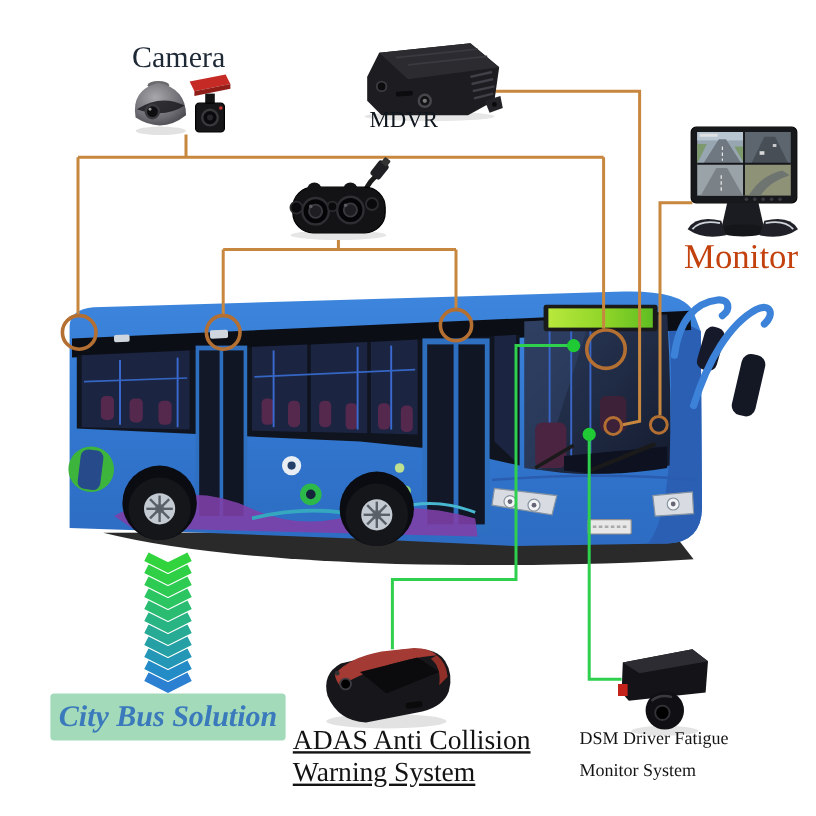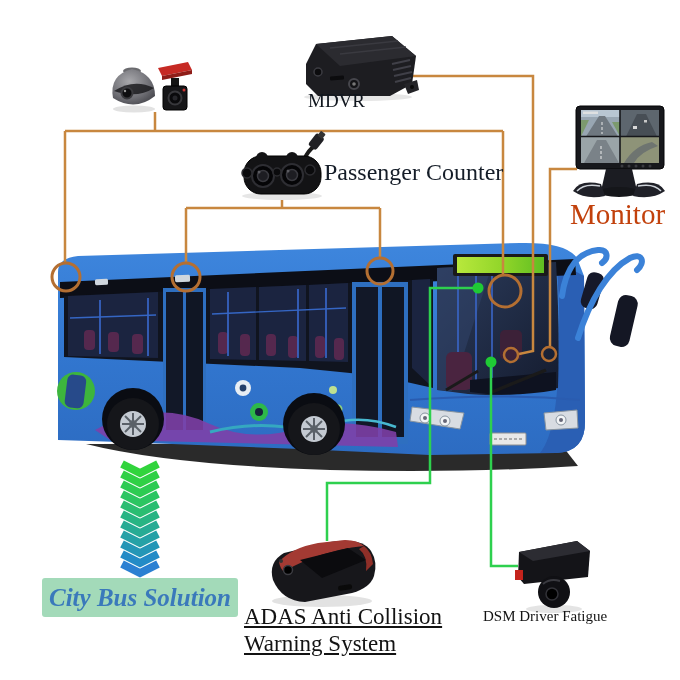--- a/index.html
+++ b/index.html
@@ -346,25 +346,26 @@
     <path d="M122,504 L140,513 L158,504" stroke="#2abd71"></path>
     <path d="M122,514 L140,523 L158,514" stroke="#28b483"></path>
     <path d="M122,524 L140,533 L158,524" stroke="#27ab94"></path>
     <path d="M122,534 L140,543 L158,534" stroke="#25a1a6"></path>
     <path d="M122,544 L140,553 L158,544" stroke="#2496b6"></path>
     <path d="M122,554 L140,563 L158,554" stroke="#238bc6"></path>
     <path d="M122,564 L140,573 L158,564" stroke="#2b80d2"></path>
   </g>
 </svg>
 
+<div class="lbl" id="camera-label">Camera</div>
 <div class="lbl" id="mdvr-label">MDVR</div>
-<div class="lbl" id="pc-label">Passenger Counter</div>
 <div class="lbl" id="monitor-label">Monitor</div>
 <div class="lbl" id="adas-label">
   <div>ADAS Anti Collision</div>
   <div>Warning System</div>
 </div>
 <div class="lbl" id="dsm-label">
   <div>DSM Driver Fatigue</div>
+  <div>Monitor System</div>
 </div>
 <div id="banner">City Bus Solution</div>
 
 </div>
 
 </body></html>

